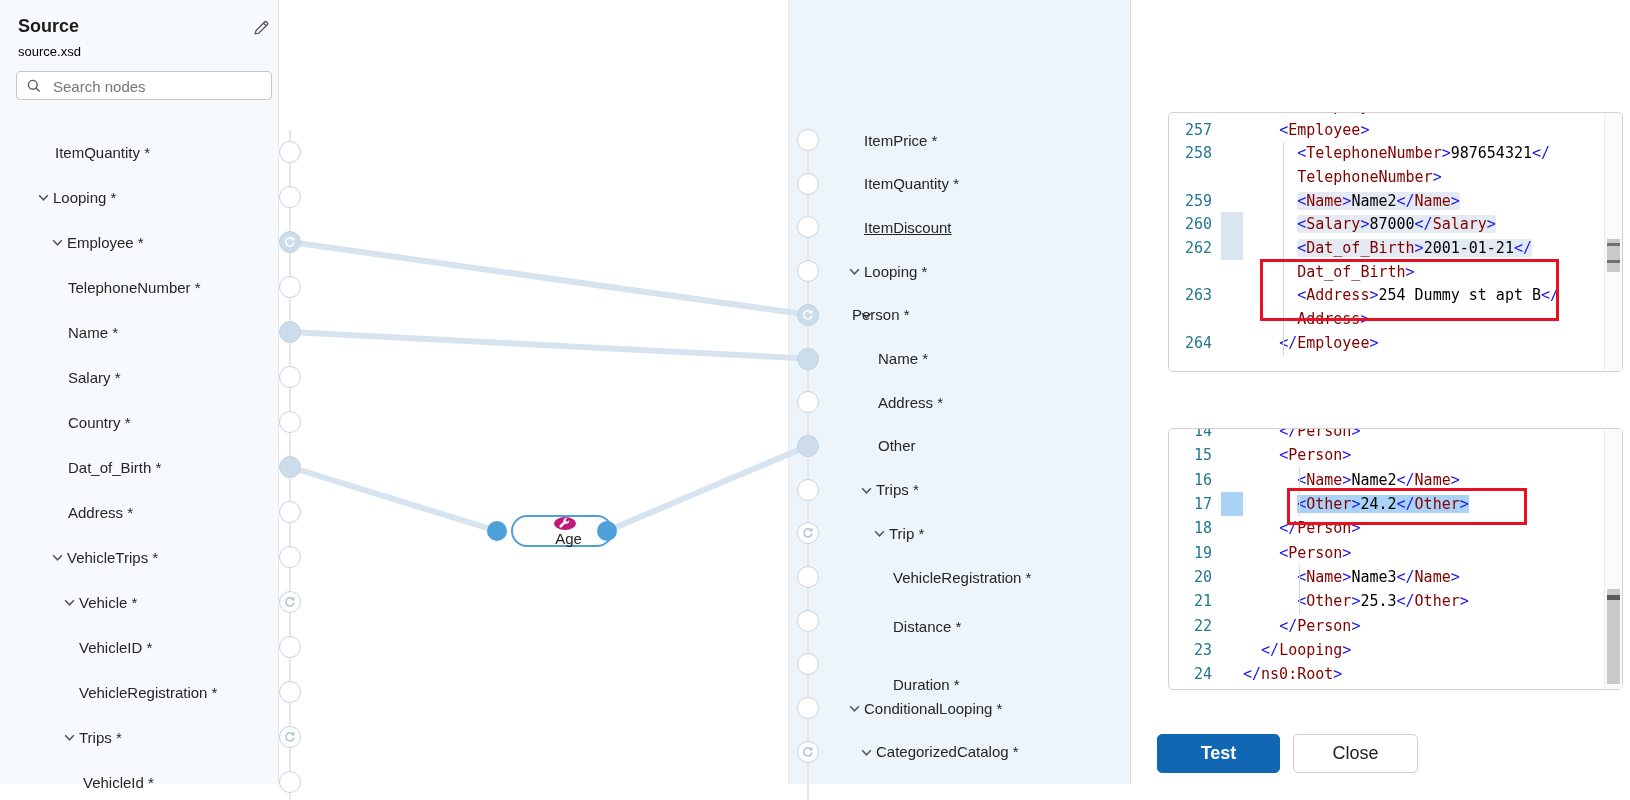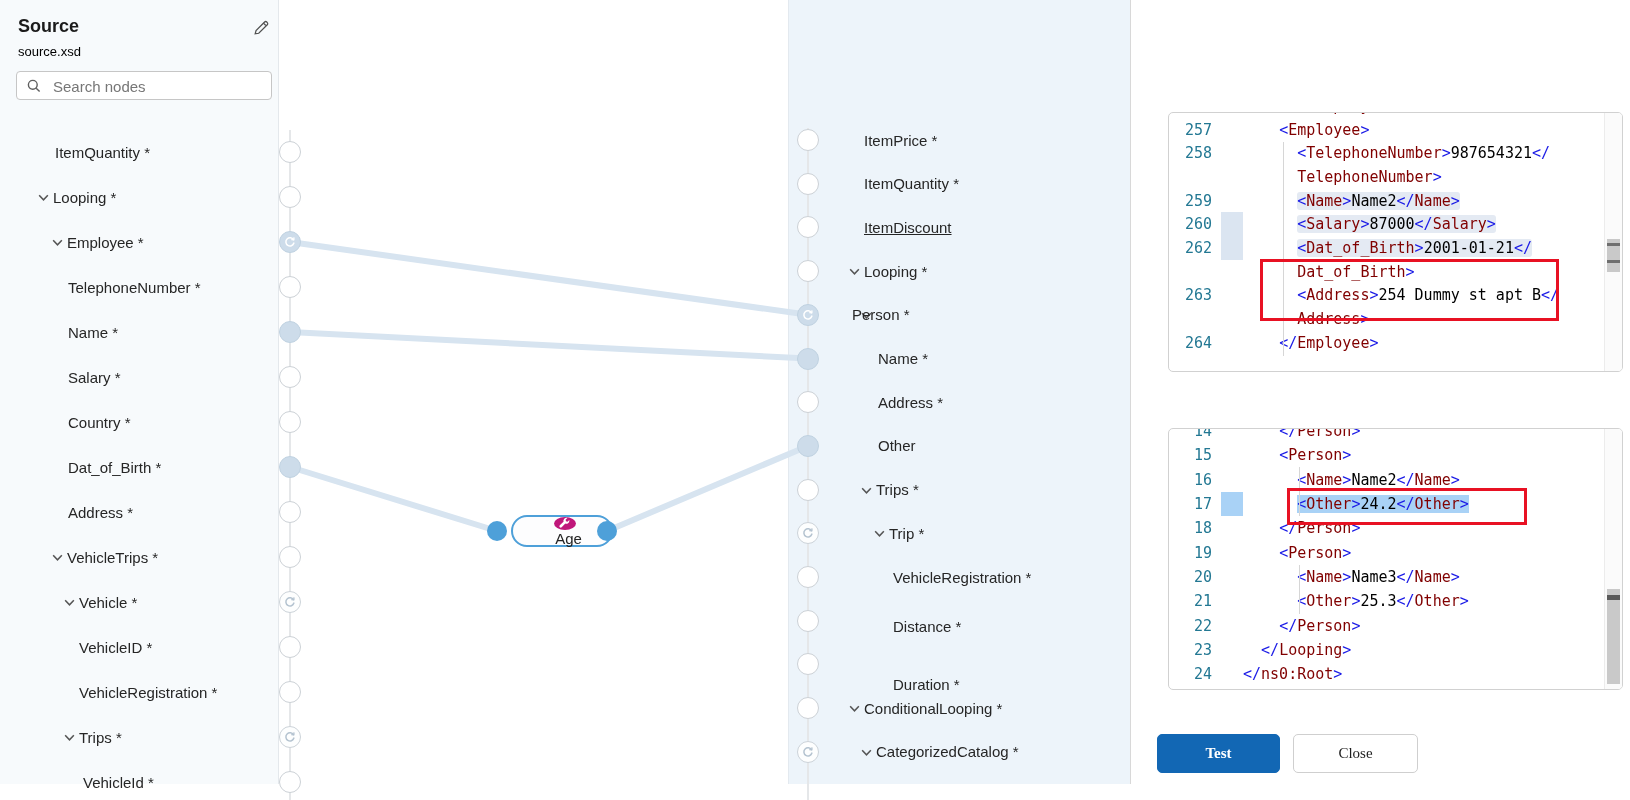--- a/index.html
+++ b/index.html
@@ -61,21 +61,21 @@
   .tk-d{color:var(--delim-blue);}
   .tk-t{color:var(--tag-maroon);}
   .guide{position:absolute;width:1px;background:#d6d6d6;z-index:1;}
   .sbar{position:absolute;top:0;right:0;bottom:0;width:17px;border-left:1px solid #ececec;background:#fbfbfb;}
   .thumb{position:absolute;left:2px;right:2px;background:var(--sb-gray);}
   .mark{position:absolute;left:0;right:0;height:3px;background:#6f6f6f;}
   .red-box{position:absolute;border:3px solid var(--ann-red);z-index:13;pointer-events:none;}
   #red-box-sample{left:1260px;top:259px;width:293px;height:56px;}
   #red-box-result{left:1287px;top:488px;width:234px;height:31px;}
   
-  .btn{position:absolute;top:734px;height:39px;border-radius:5px;font-size:15px;font-family:Liberation Serif, serif;
+  .btn{position:absolute;top:734px;height:39px;border-radius:5px;font-size:18px;font-family:Liberation Sans, sans-serif;
        display:flex;align-items:center;justify-content:center;cursor:pointer;box-sizing:border-box;z-index:11;}
   #test-btn{left:1157px;width:123px;background:var(--accent-blue);color:#fff;font-weight:700;border:1px solid var(--accent-blue);}
   #close-btn{left:1293px;width:125px;background:#fff;color:#1f1f1f;border:1px solid #cfcfcf;}
 </style>
 </head>
 <body>
 
 <div class="panel" id="source-panel">
   <div class="panel-title" style="left:18px;top:16px;">Source</div>
   <div class="panel-sub" style="left:18px;top:44px;">source.xsd</div>

